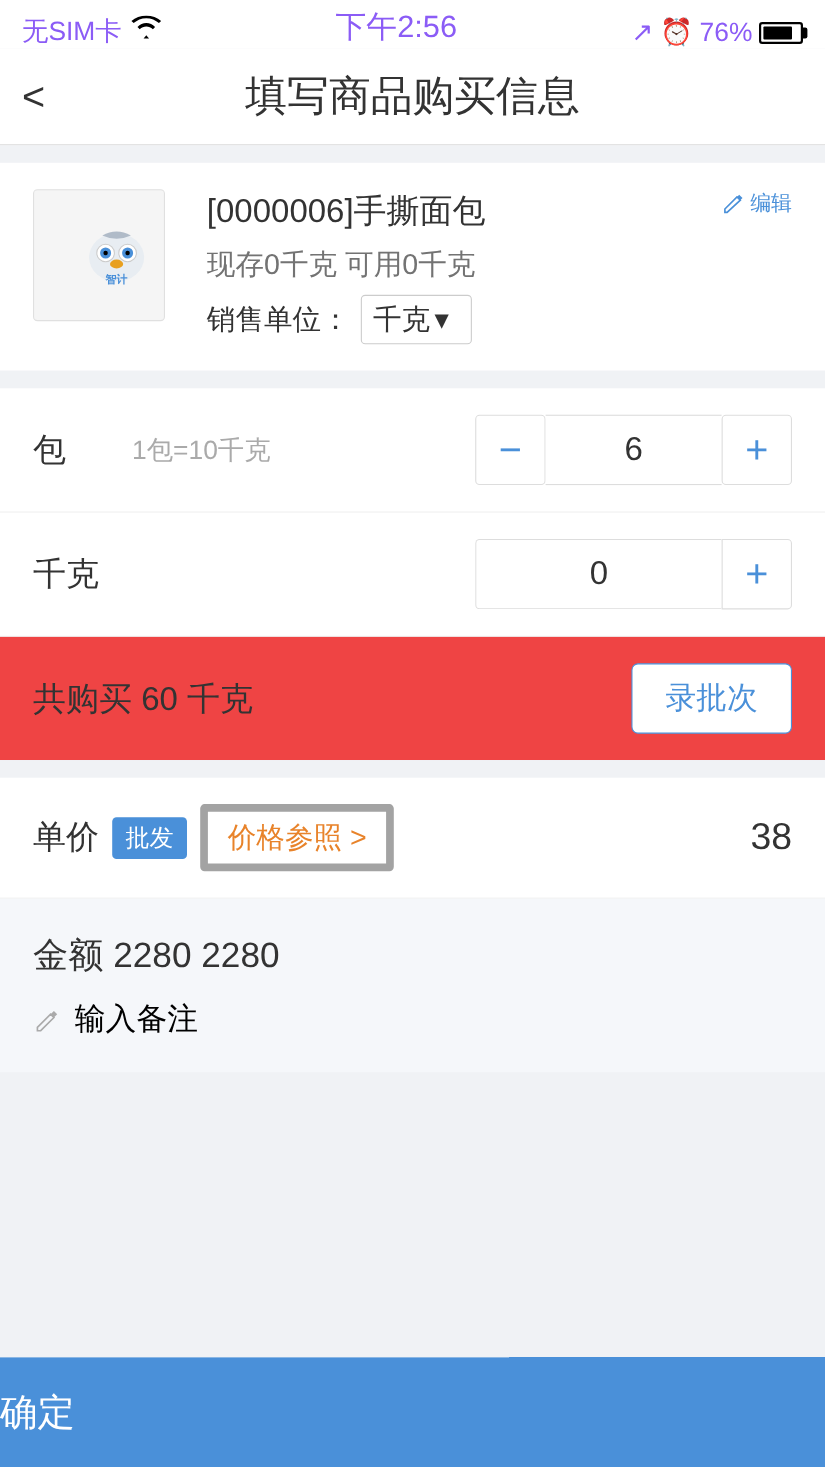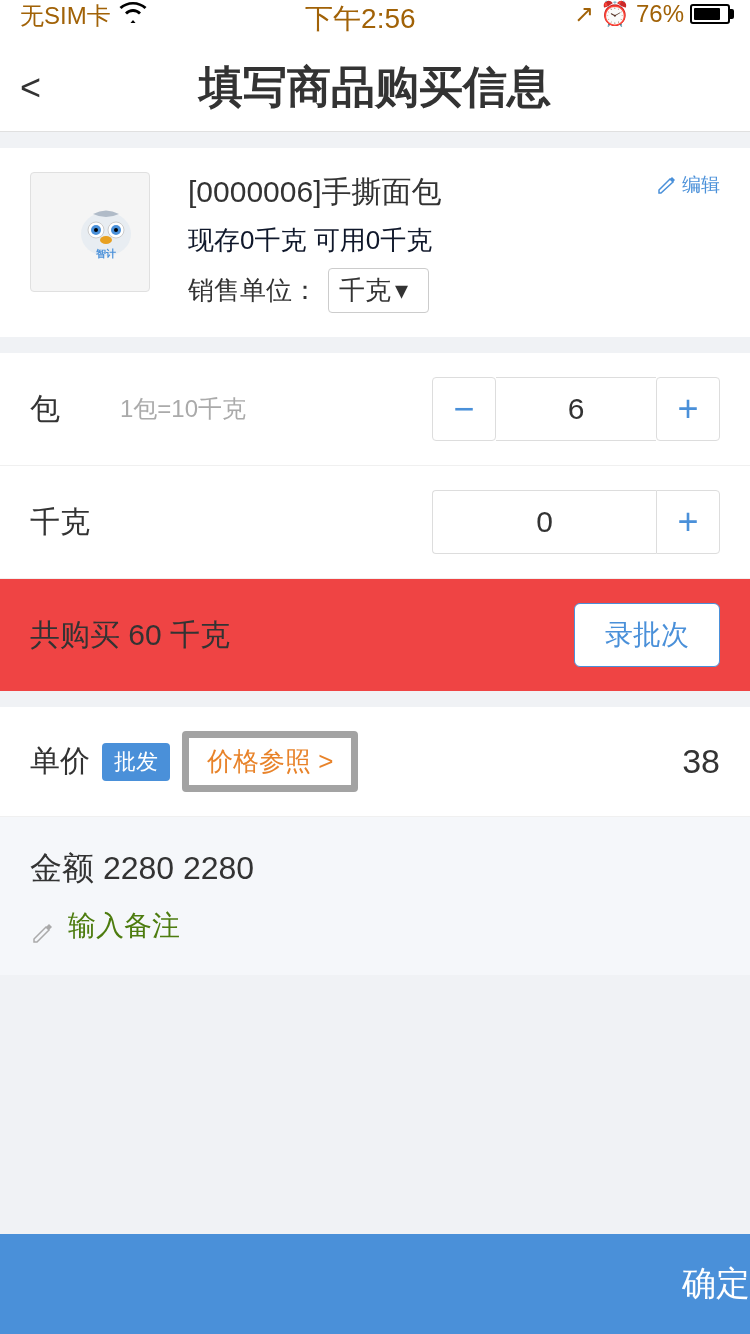--- a/index.html
+++ b/index.html
@@ -12,25 +12,25 @@
       font-size: 28px;
       color: #333;
     }
 
     
     .status-bar {
       width: 100%;
       height: 44px;
       background: #fff;
       display: flex;
-      align-items: flex-start;
+      align-items: flex-end;
       justify-content: space-between;
       padding: 0 20px;
       font-size: 24px;
-      color: #a16207;
+      color: #8b5cf6;
     }
     .status-left { display: flex; align-items: center; gap: 8px; }
     .status-center { font-weight: 500; font-size: 28px; }
     .status-right { display: flex; align-items: center; gap: 6px; font-size: 24px; }
     .battery-bar {
       display: inline-block;
       width: 40px;
       height: 20px;
       border: 2px solid #000;
       border-radius: 3px;
@@ -70,22 +70,22 @@
       border-bottom: 1px solid #e0e0e0;
     }
     .nav-back {
       position: absolute;
       left: 20px;
       font-size: 36px;
       color: #333;
       cursor: pointer;
     }
     .nav-title {
-      font-size: 44px;
-      font-weight: 700;
+      font-size: 38px;
+      font-weight: 400;
       color: #333;
     }
 
     
     .product-card {
       background: #fff;
       padding: 24px 30px;
       display: flex;
       align-items: flex-start;
       gap: 20px;
@@ -125,21 +125,21 @@
       font-size: 19px;
       color: #4a90d9;
       display: flex;
       align-items: center;
       gap: 4px;
       cursor: pointer;
       flex-shrink: 0;
     }
     .product-stock {
       font-size: 26px;
-      color: #0f172a;
+      color: #737373;
       margin-top: 10px;
     }
     .product-unit-row {
       display: flex;
       align-items: center;
       gap: 10px;
       margin-top: 10px;
       font-size: 26px;
       color: #333;
     }
@@ -312,46 +312,46 @@
       background: #f5f7fa;
       padding: 30px;
     }
     .amount-row {
       font-size: 32px;
       color: #333;
       font-weight: 500;
     }
     .note-row {
       display: flex;
-      align-items: flex-end;
+      align-items: center;
       gap: 10px;
       margin-top: 16px;
       font-size: 28px;
-      color: #4d7c0f;
+      color: #000000;
       cursor: pointer;
     }
 
     
     .empty-area {
       background: #f0f2f5;
       flex: 1;
       min-height: 300px;
     }
 
     
     .confirm-bar {
       position: fixed;
       bottom: 0;
       left: 0;
       width: 750px;
       height: 100px;
       background: #4a90d9;
       display: flex;
       align-items: center;
-      justify-content: flex-end;
+      justify-content: flex-start;
       cursor: pointer;
     }
     .confirm-text {
       font-size: 34px;
       color: #fff;
       font-weight: 500;
     }
 
     .page-wrapper {
       padding-bottom: 100px;

